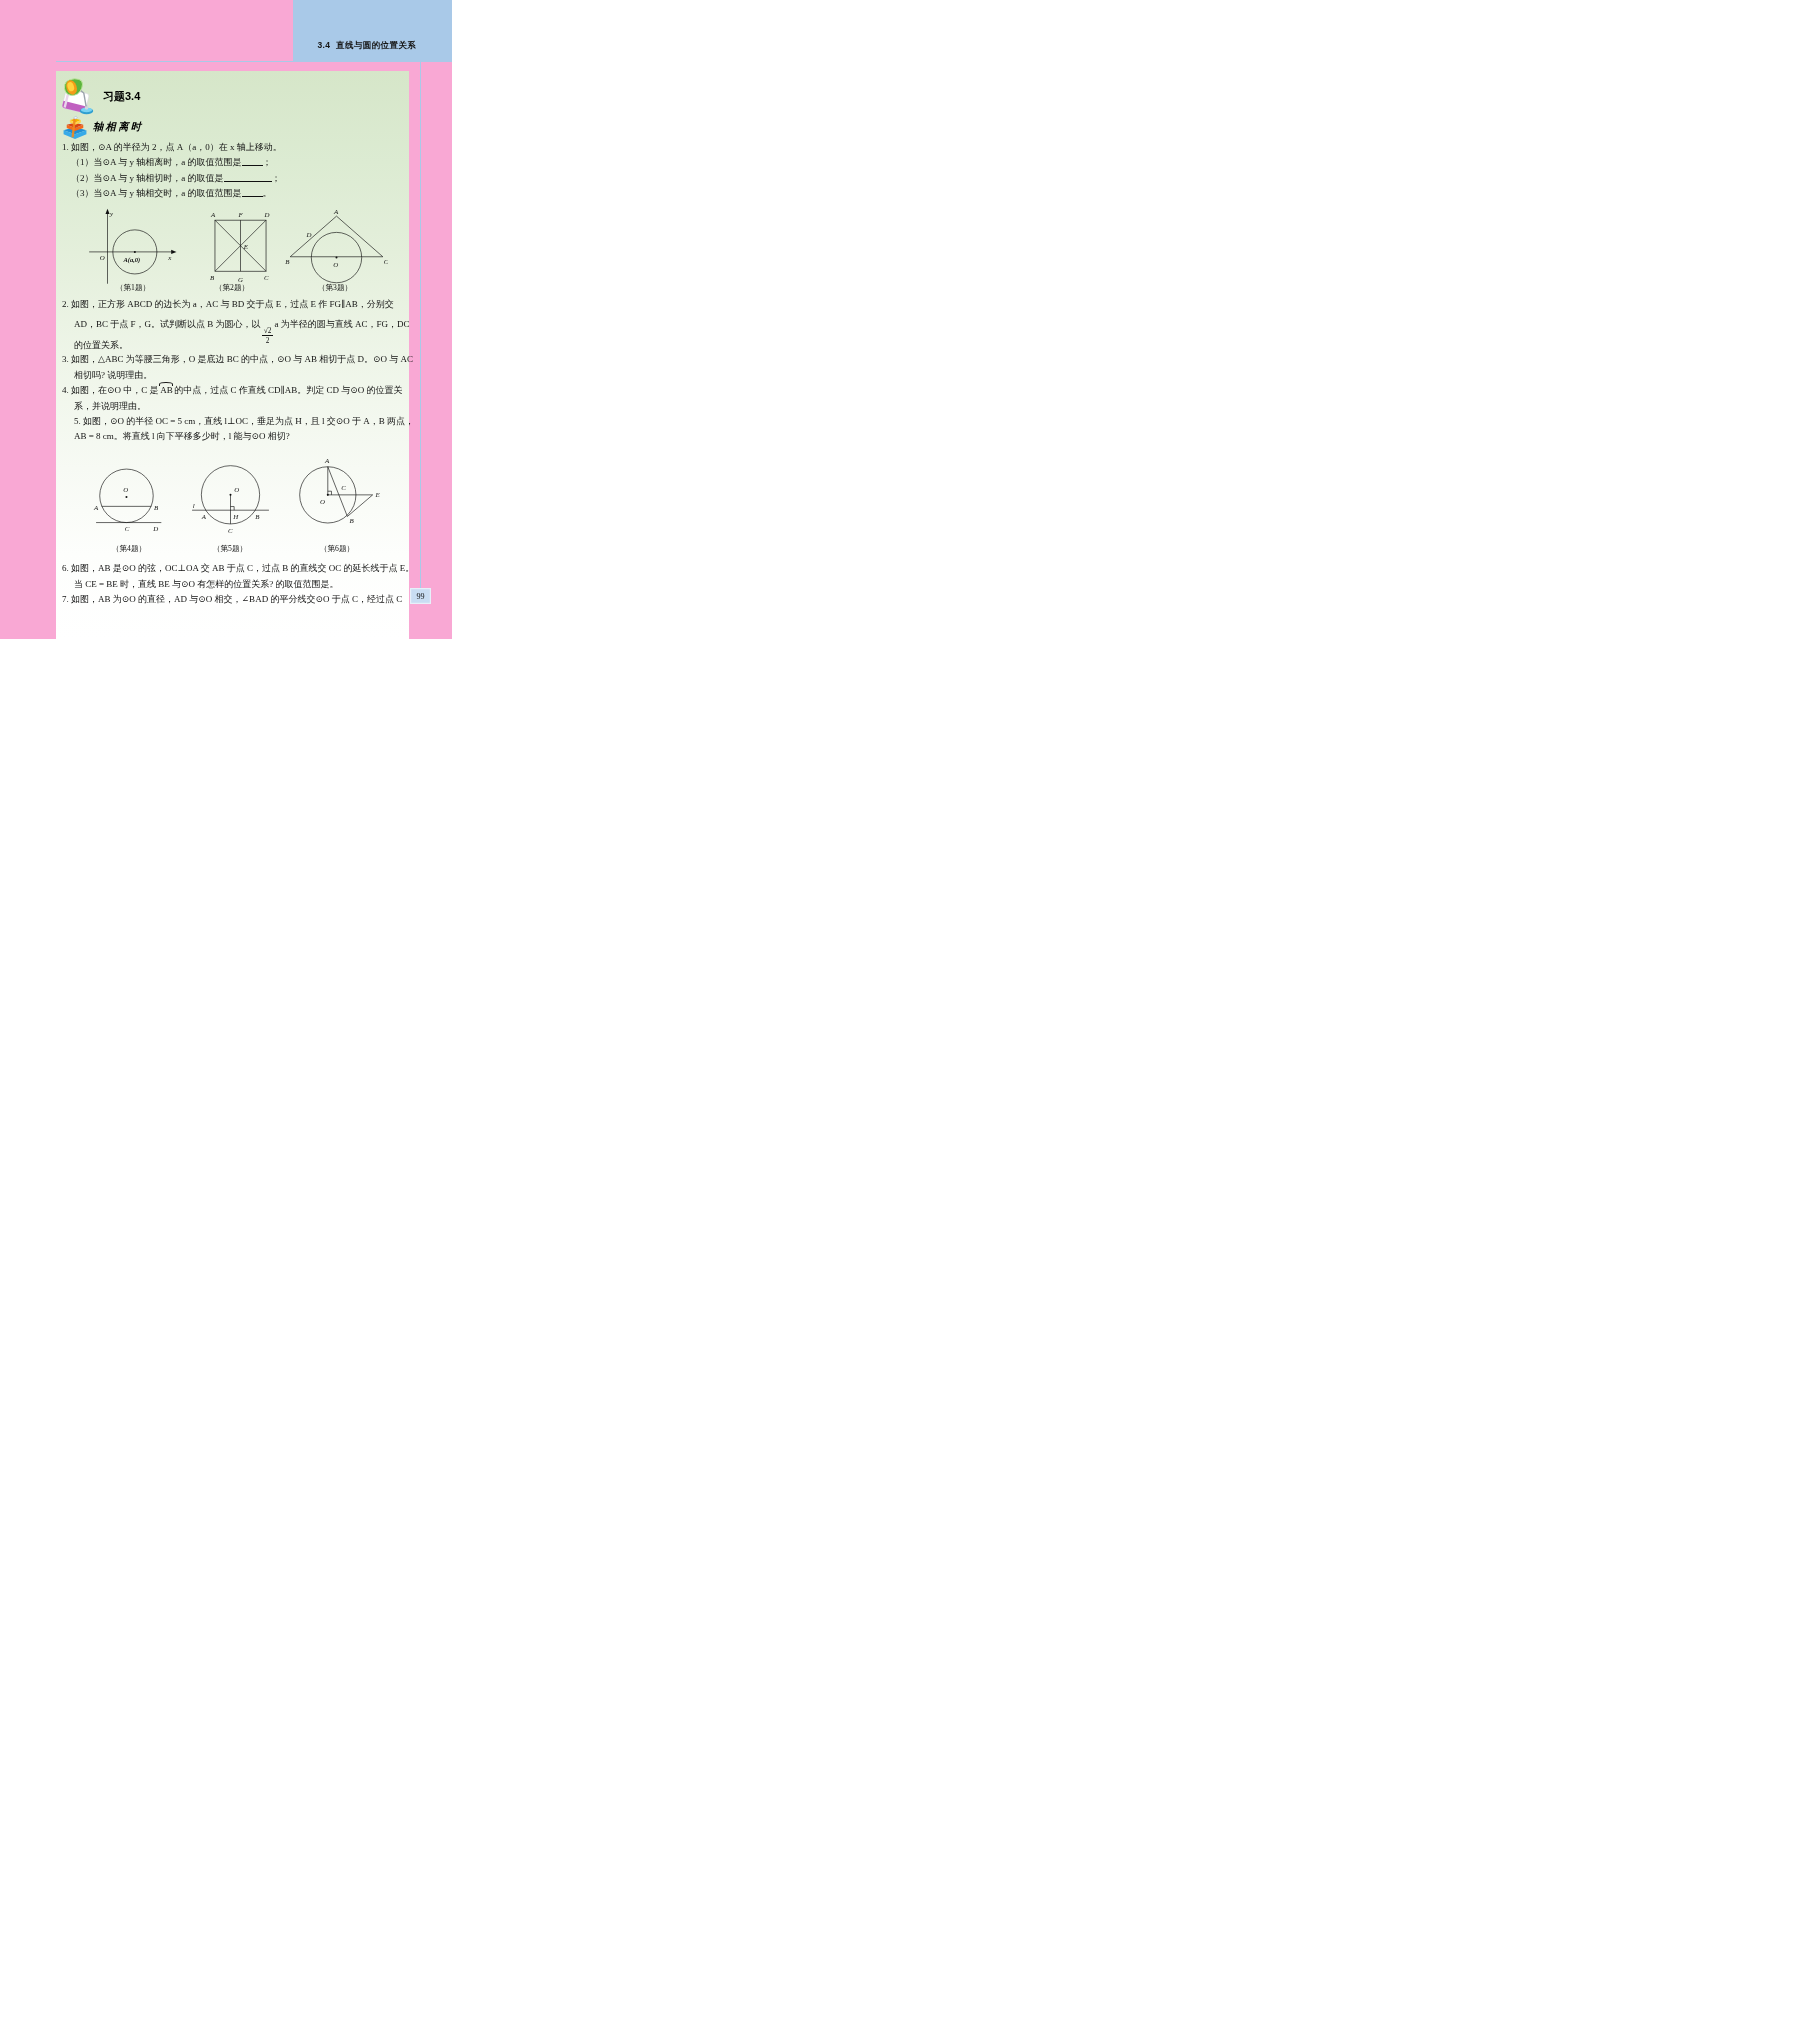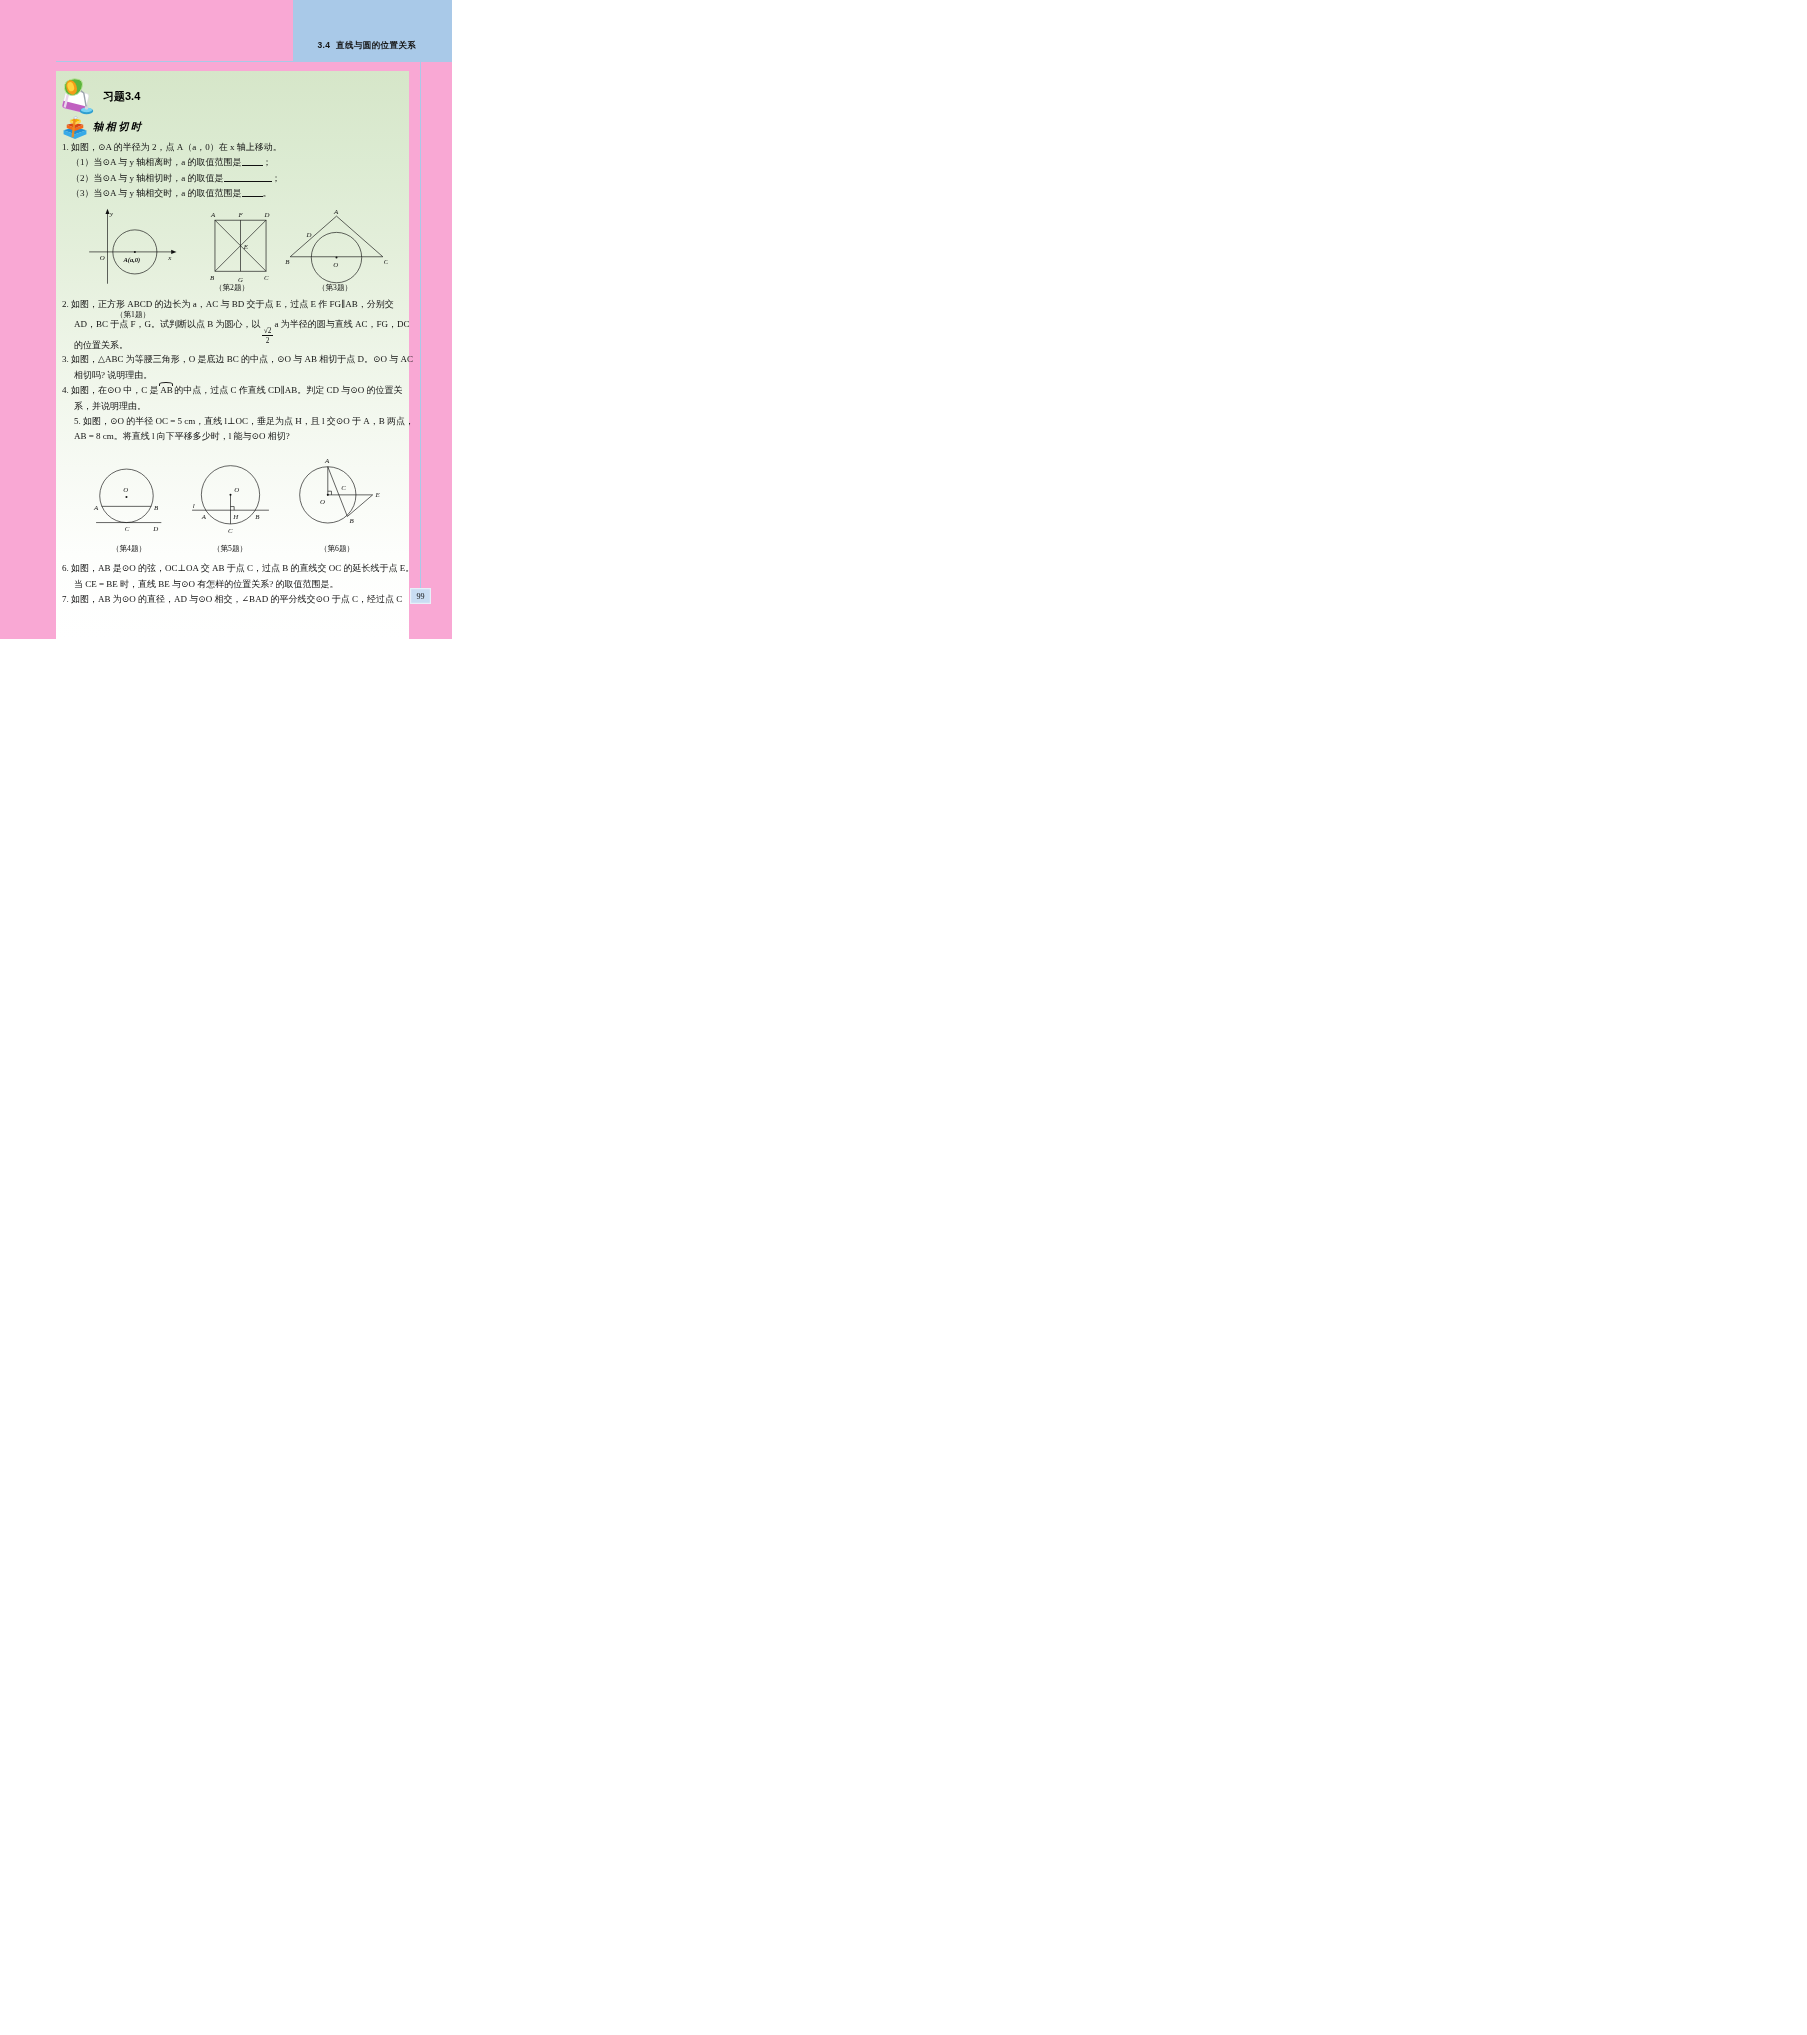--- a/index.html
+++ b/index.html
@@ -82,21 +82,21 @@
     <path d="M4 38 L33 30 L62 38 L33 48 Z" fill="#1f8fd6"></path>
     <path d="M4 38 L4 48 L33 60 L62 48 L62 38 L33 48 Z" fill="#37aae8"></path>
     <path d="M12 24 L33 19 L54 24 L33 32 Z" fill="#d84315"></path>
     <path d="M12 24 L12 32 L33 40 L54 32 L54 24 L33 32 Z" fill="#f2691e"></path>
     <path d="M20 12 L35 9 L48 12 L34 18 Z" fill="#f7b500"></path>
     <path d="M20 12 L20 18 L34 24 L48 18 L48 12 L34 18 Z" fill="#ffd54d"></path>
     <rect x="30" y="8" width="6" height="48" transform="skewX(-6)" fill="#f08a1d" opacity="0.9"></rect>
     <path d="M30 6 l6 -4 3 5 -6 3 z" fill="#e8f4ff" stroke="#9ab" stroke-width="1"></path>
   </svg>
 
-  <div class="ex-sub">轴相切时</div>
+  <div class="ex-sub">轴相离时</div>
 
   <div class="line" style="left:62px;top:141px;">1. 如图，⊙A 的半径为 2，点 A（a，0）在 x 轴上移动。</div>
   <div class="line" style="left:71px;top:156px;">
     <span>（1）当⊙A 与 y 轴相离时，a 的取值范围是</span><span class="blank b52"></span><span>；</span>
   </div>
   <div class="line" style="left:71px;top:172px;">
     <span>（2）当⊙A 与 y 轴相切时，a 的取值是</span><span class="blank b118"></span><span>；</span>
   </div>
   <div class="line" style="left:71px;top:187px;">
     <span>（3）当⊙A 与 y 轴相交时，a 的取值范围是</span><span class="blank b52"></span><span>。</span>
@@ -107,21 +107,21 @@
     <polygon points="55,4 50,17 60,17" fill="#111" stroke="none"></polygon>
     <line x1="10" y1="110" x2="216" y2="110"></line>
     <polygon points="224,110 211,105 211,115" fill="#111" stroke="none"></polygon>
     <circle class="o" cx="122" cy="110" r="54"></circle>
     <circle cx="122" cy="110" r="2.5" fill="#111" stroke="none"></circle>
     <text x="61" y="22">y</text>
     <text x="204" y="131">x</text>
     <text x="36" y="131">O</text>
     <text x="94" y="134" style="font-weight:bold;font-size:16px;">A(a,0)</text>
   </svg>
-  <div class="caption" style="left:133px;top:283px;margin-top:27px;">（第1题）</div>
+  <div class="caption" style="left:133px;top:283px;">（第1题）</div>
 
   <svg class="fig" style="left:206px;top:208px;width:69px;height:77px;" viewBox="0 0 170 190">
     <rect class="sq" x="22" y="30" width="126" height="126"></rect>
     <line x1="22" y1="30" x2="148" y2="156"></line>
     <line x1="22" y1="156" x2="148" y2="30"></line>
     <line x1="85" y1="30" x2="85" y2="156"></line>
     <text x="12" y="22">A</text>
     <text x="80" y="22">F</text>
     <text x="144" y="22">D</text>
     <text x="93" y="100">E</text>

